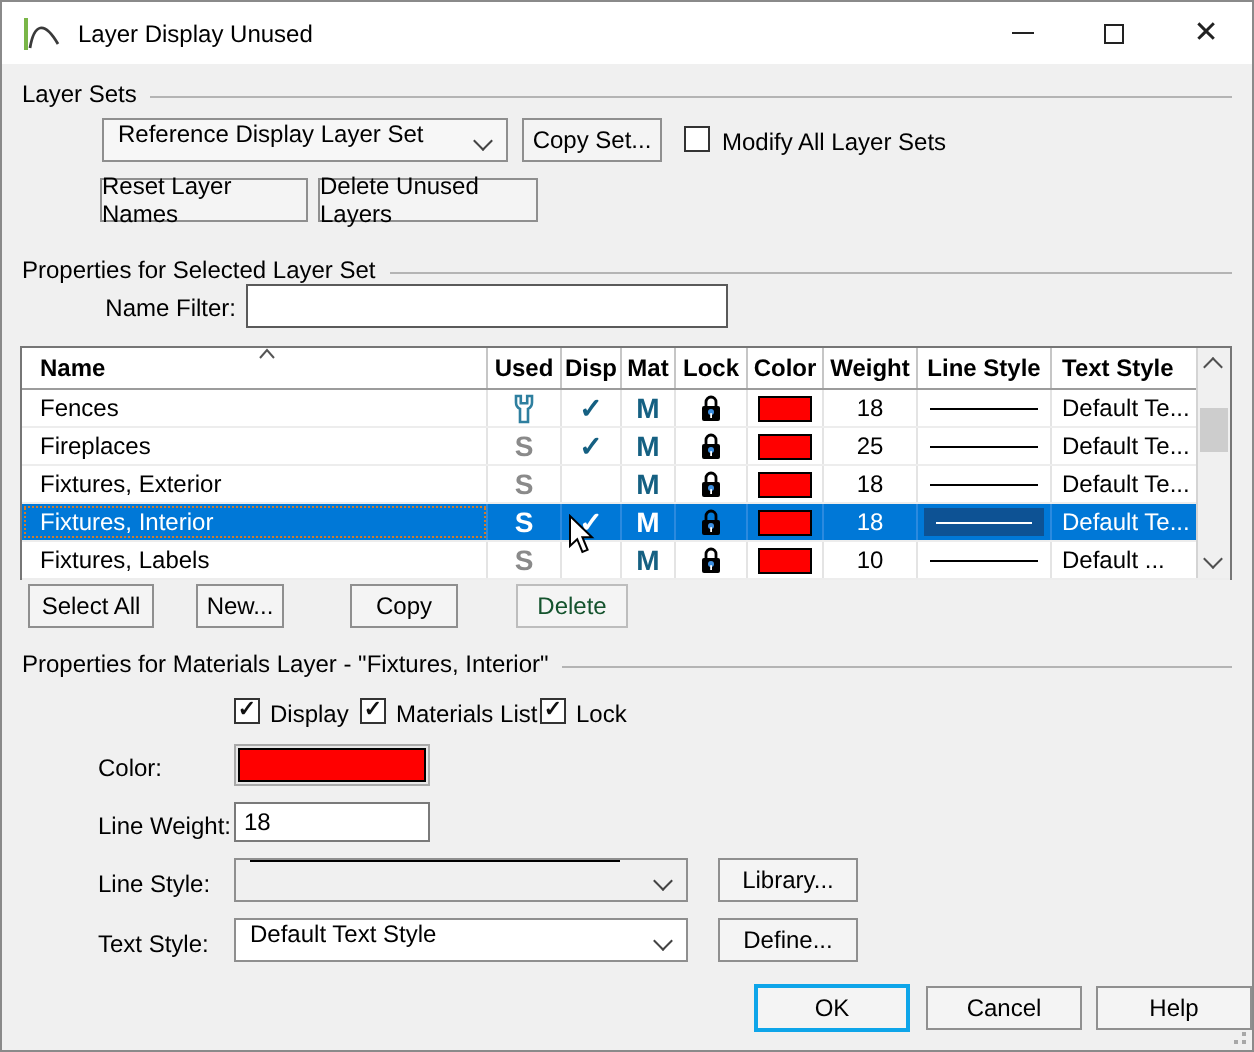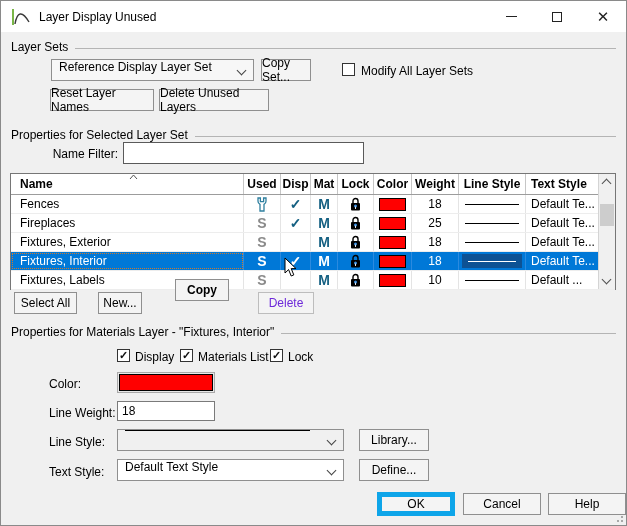--- a/index.html
+++ b/index.html
@@ -14,21 +14,21 @@
   .winbtn{width:46px;height:31px;display:flex;align-items:center;justify-content:center;color:#222;}
   .min-glyph{width:11px;height:1px;background:#222;}
   .max-glyph{width:10px;height:10px;border:1px solid #222;}
   .close-glyph{font-size:15px;line-height:1;}
   
   .grp{position:absolute;left:10px;right:10px;display:flex;align-items:center;}
   .grp .line{flex:1;height:1px;background:#b4b4b4;margin-left:7px;margin-top:2px;}
   
   .btn{position:absolute;height:22px;background:#f4f4f4;border:1px solid #8f8f8f;
        display:flex;align-items:center;justify-content:center;font-size:12px;}
-  .btn.disabled{color:#6d28d9;border-color:#bdbdbd;background:#f4f4f4;}
+  .btn.disabled{color:#14532d;border-color:#bdbdbd;background:#f4f4f4;}
   .combo{position:absolute;height:22px;background:#f7f7f7;border:1px solid #8f8f8f;
          display:flex;align-items:flex-start;padding:0 22px 0 7px;}
   .combo.white{background:#ffffff;}
   .chev{position:absolute;right:8px;top:7px;width:7px;height:7px;border-right:1px solid #444;
         border-bottom:1px solid #444;transform:rotate(45deg);}
   .cb{position:absolute;width:13px;height:13px;background:#fff;border:1px solid #333;
       display:flex;align-items:center;justify-content:center;font-size:11px;font-weight:bold;color:#111;line-height:1;}
   .textinput{position:absolute;height:22px;background:#fff;border:1px solid #5a5a5a;
       font-family:"Liberation Sans",sans-serif;font-size:12px;padding:0 4px;outline:none;}
   .lbl{position:absolute;white-space:nowrap;}
@@ -61,21 +61,21 @@
   .sw{width:27px;height:13px;border:1px solid #000;}
   .lineprev{width:54px;border-top:1px solid #000;}
   .lineprev-sel{width:60px;height:14px;background:#0d5294;display:flex;align-items:center;padding:0 6px;}
   .lineprev-sel .wline{width:100%;border-top:1px solid #fff;}
   .vscroll{position:absolute;right:0;top:0;bottom:0;width:17px;background:#f0f0f0;border-left:1px solid #d4d4d4;}
   .scr-arrow{position:absolute;left:4px;width:7px;height:7px;border-right:1px solid #505050;border-bottom:1px solid #505050;}
   .scr-up{top:6px;transform:rotate(225deg);}
   .scr-down{bottom:6px;transform:rotate(45deg);}
   .scr-thumb{position:absolute;left:1px;top:30px;width:14px;height:22px;background:#cdcdcd;}
   
-  .btn.ok{border:5px solid #0ea5e9;}
+  .btn.ok{border:2px solid #0ea5e9;}
   .grip{position:absolute;right:3px;bottom:3px;width:8px;height:8px;}
   .grip i{position:absolute;width:2px;height:2px;background:#a8a8a8;}
   .cursor-overlay{position:absolute;left:283px;top:256px;pointer-events:none;z-index:50;}
 </style>
 </head>
 <body>
 
 <div class="window">
 
   <div class="titlebar">
@@ -99,21 +99,21 @@
 
   <div class="grp" style="top:39px;">
     <span>Layer Sets</span>
     <div class="line"></div>
   </div>
 
   <div class="combo" style="left:50px;top:58px;width:203px;">
     <span>Reference Display Layer Set</span>
     <span class="chev"></span>
   </div>
-  <div class="btn" style="left:260px;top:58px;width:50px;">Copy Set...</div>
+  <div class="btn" style="left:260px;top:58px;width:70px;">Copy Set...</div>
   <div class="cb" style="left:341px;top:62px;"></div>
   <span class="lbl" style="left:360px;top:63px;">Modify All Layer Sets</span>
   <div class="btn" style="left:49px;top:88px;width:104px;">Reset Layer Names</div>
   <div class="btn" style="left:158px;top:88px;width:110px;">Delete Unused Layers</div>
 
   <div class="grp" style="top:127px;">
     <span>Properties for Selected Layer Set</span>
     <div class="line"></div>
   </div>
   <span class="lbl" style="left:10px;top:146px;width:107px;text-align:right;">Name Filter:</span>
@@ -286,21 +286,21 @@
 
     <div class="vscroll">
       <span class="scr-arrow scr-up"></span>
       <div class="scr-thumb"></div>
       <span class="scr-arrow scr-down"></span>
     </div>
   </div>
 
   <div class="btn" style="left:13px;top:291px;width:63px;">Select All</div>
   <div class="btn" style="left:97px;top:291px;width:44px;">New...</div>
-  <div class="btn" style="left:174px;top:278px;width:54px;font-weight:bold;">Copy</div>
+  <div class="btn" style="left:174px;top:291px;width:54px;">Copy</div>
   <div class="btn disabled" style="left:257px;top:291px;width:56px;">Delete</div>
 
   <div class="grp" style="top:324px;">
     <span>Properties for Materials Layer - "Fixtures, Interior"</span>
     <div class="line"></div>
   </div>
 
   <div class="cb" style="left:116px;top:348px;">✓</div>
   <span class="lbl" style="left:134px;top:349px;">Display</span>
   <div class="cb" style="left:179px;top:348px;">✓</div>

